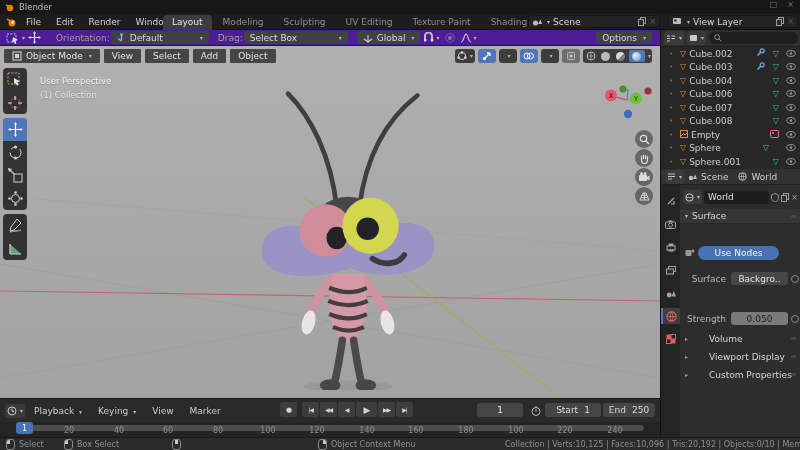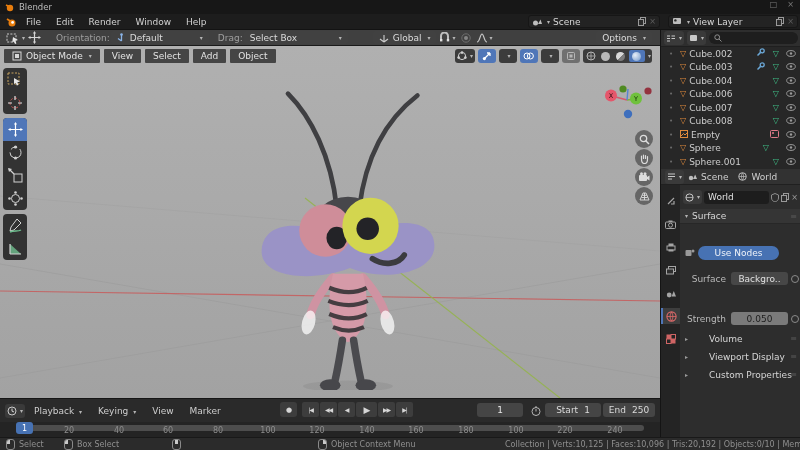--- a/index.html
+++ b/index.html
@@ -15,21 +15,21 @@
   .menubar{position:absolute;left:0;top:14px;width:800px;height:16px;background:#1d1d1d;border-bottom:1px solid #131313;box-sizing:border-box;}
   .menubar .menus{position:absolute;left:6px;top:0;height:16px;display:flex;align-items:center;gap:1px;}
   .menu-item{padding:1px 7px;color:#d2d2d2;border-radius:3px;}
   .tabs{position:absolute;left:163px;top:1px;width:370px;height:15px;display:flex;gap:2px;overflow:hidden;}
   .tab{padding:2px 9px 1px;color:#8f8f8f;border-radius:4px 4px 0 0;white-space:nowrap;}
   .tab.active{background:#3d3d3d;color:#e6e6e6;}
   .selector{position:absolute;top:1px;height:13px;background:#232323;border:1px solid #161616;border-radius:3px;display:flex;align-items:center;padding:0 3px;gap:3px;box-sizing:border-box;}
   .selector .name{flex:1;color:#d8d8d8;}
   .dimx{color:#5e5e5e;font-size:8px;}
   
-  .toolsettings{position:absolute;left:0;top:30px;width:660px;height:16px;background:#404040;border-bottom:1px solid #1a1a1a;box-sizing:border-box;display:flex;align-items:center;gap:1px;padding-left:4px;}
+  .toolsettings{position:absolute;left:0;top:30px;width:660px;height:16px;background:#4c1d95;border-bottom:1px solid #1a1a1a;box-sizing:border-box;display:flex;align-items:center;gap:1px;padding-left:4px;}
   .ts-label{color:#9f9f9f;}
   .field{background:#414141;border-radius:3px;height:13px;display:flex;align-items:center;padding:0 6px;gap:4px;color:#dcdcdc;}
   .icbtn{height:13px;display:flex;align-items:center;padding:0 2px;border-radius:3px;}
   .options-btn{position:absolute;right:8px;top:1px;}
   
   .viewport{position:absolute;left:0;top:46px;width:660px;height:352px;background:linear-gradient(#b0b0b0,#a2a2a2);overflow:hidden;}
   .vp-header{position:absolute;left:4px;top:3px;display:flex;gap:4px;align-items:center;}
   .pill{background:#454545;border-radius:1px;height:14px;display:flex;align-items:center;padding:0 8px;color:#e2e2e2;gap:4px;}
   .vp-right{position:absolute;right:8px;top:3px;display:flex;gap:3px;align-items:center;}
   .ibox{background:#3c3c3c;border-radius:3px;height:14px;min-width:14px;display:flex;align-items:center;justify-content:center;padding:0 2px;gap:1px;}
@@ -123,20 +123,29 @@
           <circle cx="6" cy="6" r="3.5" fill="#e87d0d"></circle>
           <circle cx="6.6" cy="5.4" r="1.4" fill="#fff"></circle>
           <path d="M1,2 L5,4.6" stroke="#e87d0d" stroke-width="1.8"></path>
         </svg>
       <span class="menu-item">File</span>
       <span class="menu-item">Edit</span>
       <span class="menu-item">Render</span>
       <span class="menu-item">Window</span>
       <span class="menu-item">Help</span>
     </div>
+    <div class="tabs">
+      <span class="tab active">Layout</span>
+      <span class="tab">Modeling</span>
+      <span class="tab">Sculpting</span>
+      <span class="tab">UV Editing</span>
+      <span class="tab">Texture Paint</span>
+      <span class="tab">Shading</span>
+
+    </div>
     <div class="selector" style="left:528px;width:132px;">
       <svg width="10" height="9">
           <circle cx="3.5" cy="6" r="2.5" fill="#bdbdbd"></circle>
           <path d="M6,7 L8.5,2.5 L10,7 Z" fill="#bdbdbd"></path>
         </svg>
       <span class="caret">▾</span>
       <span class="name">Scene</span>
       <svg width="8" height="9">
           <rect x="2.5" y="0.5" width="5" height="6" fill="none" stroke="#9a9a9a"></rect>
           <rect x="0.5" y="2.5" width="5" height="6" fill="#2b2b2b" stroke="#9a9a9a"></rect>
@@ -177,21 +186,21 @@
           <circle cx="4.5" cy="1.5" r="1.3" fill="#8ab4e8"></circle>
         </svg>
       <span style="flex:1">Default</span>
       <span class="caret">▾</span>
     </div>
     <span class="ts-label" style="margin-left:8px">Drag:</span>
     <div class="field" style="width:92px">
       <span style="flex:1">Select Box</span>
       <span class="caret">▾</span>
     </div>
-    <div class="field" style="margin-left:24px">
+    <div class="field" style="margin-left:8px">
       <svg width="10" height="10">
           <path d="M5,9 L5,2 M5,9 L1,6 M5,9 L9,6" stroke="#cfcfcf" stroke-width="1.1" fill="none"></path>
         </svg>
       <span>Global</span>
       <span class="caret">▾</span>
     </div>
     <span class="icbtn">
       <svg width="11" height="11">
           <path d="M2,9 L2,4 A3.5,3.5 0 0 1 9,4 L9,9" stroke="#bdbdbd" stroke-width="2" fill="none"></path>
           <rect x="1" y="7" width="2.4" height="2.4" fill="#e2e2e2"></rect>
@@ -323,20 +332,24 @@
         <span class="tbtn" style="width:14px;height:12px">
             <span class="ball" style="background:linear-gradient(135deg,#d8d8d8 50%,#7c7c7c 50%)"></span>
           </span>
         <span class="tbtn" style="width:16px;height:12px;background:#4f76b8;border-radius:2px">
             <span class="ball" style="background:radial-gradient(circle at 35% 35%,#e8eef8,#7096c8)"></span>
           </span>
         <span class="caret">▾</span>
       </div>
     </div>
 
+    <div class="overlay-text">
+      <div>User Perspective</div>
+      <div class="l2">(1) Collection</div>
+    </div>
 
     <div class="toolbar">
       <div class="tgroup">
         <div class="tbtn">
             <svg width="16" height="16">
               <rect x="1" y="1" width="11" height="11" fill="none" stroke="#c8a35e" stroke-dasharray="2 1.5"></rect>
               <path d="M7,6 L13,9.5 L10.4,10.2 L11.4,13 L9.8,13.6 L8.8,10.9 L7,12 Z" fill="#e8e8e8"></path>
             </svg>
           </div>
         <div class="tbtn">

